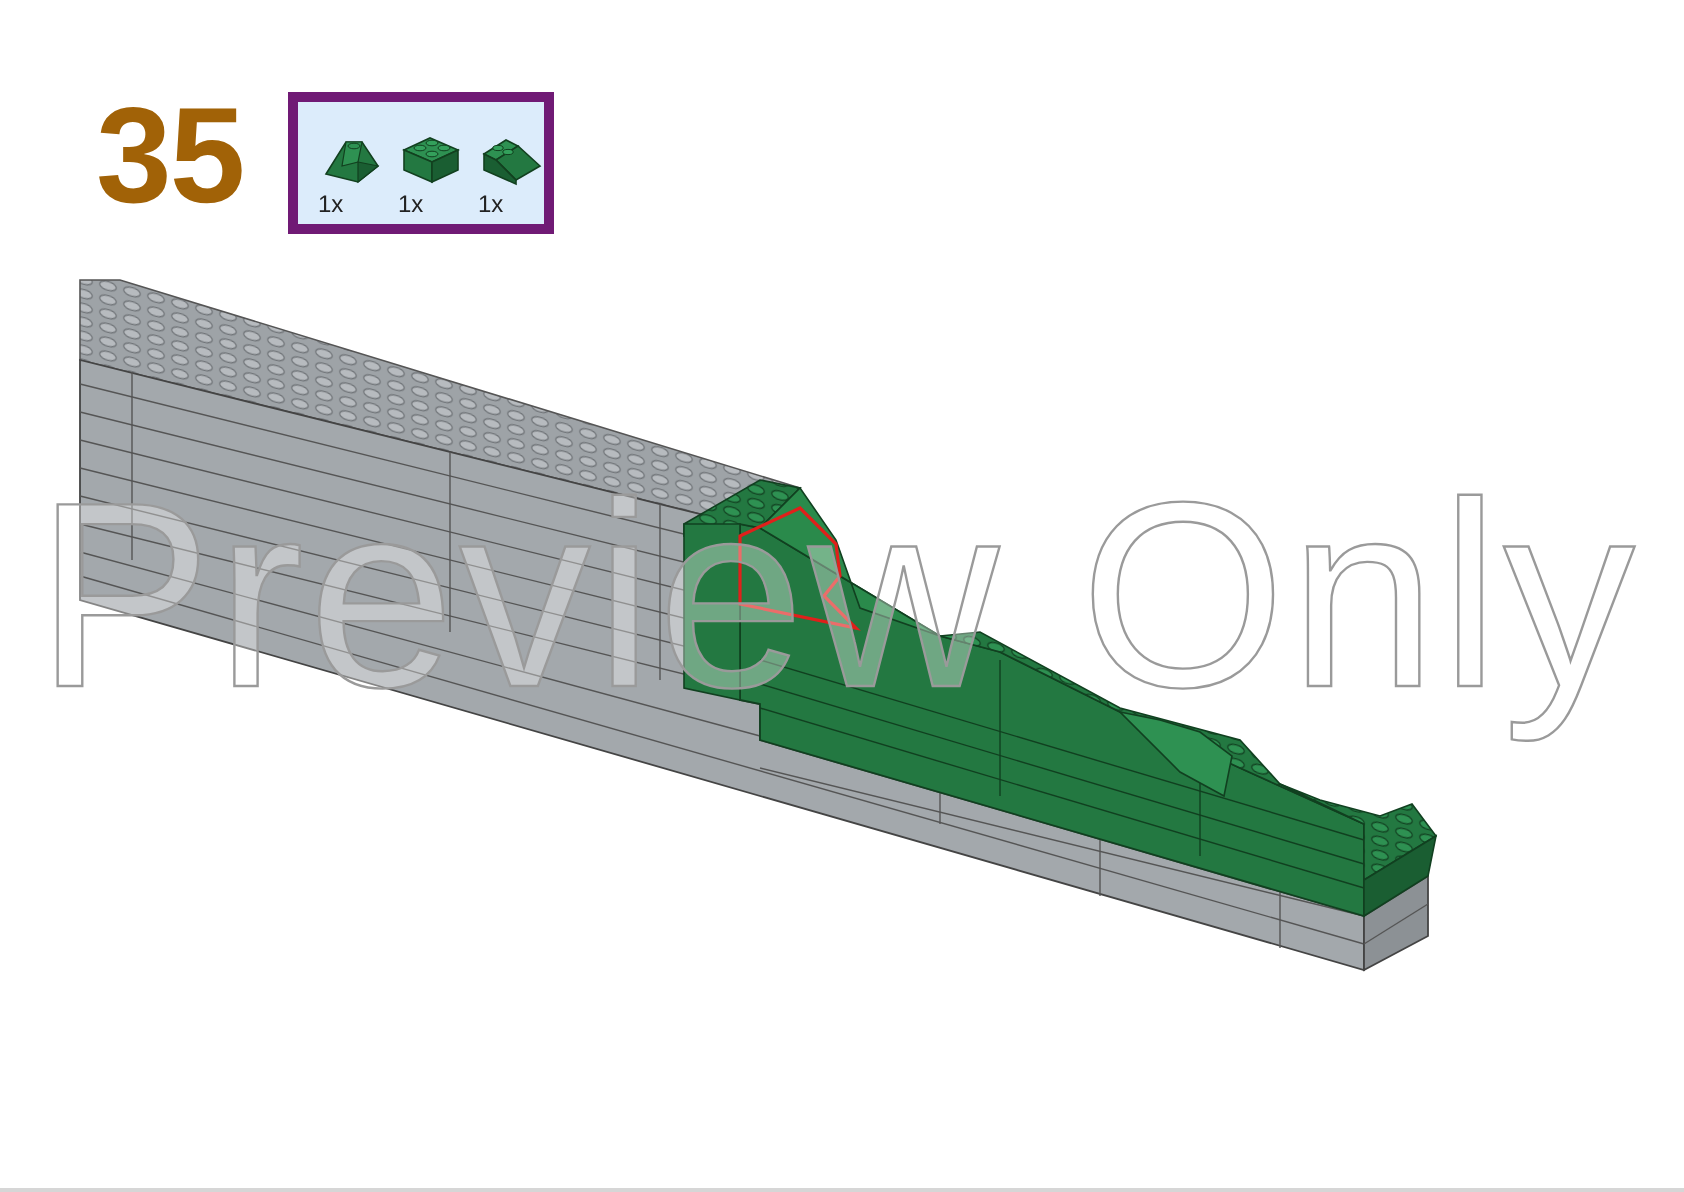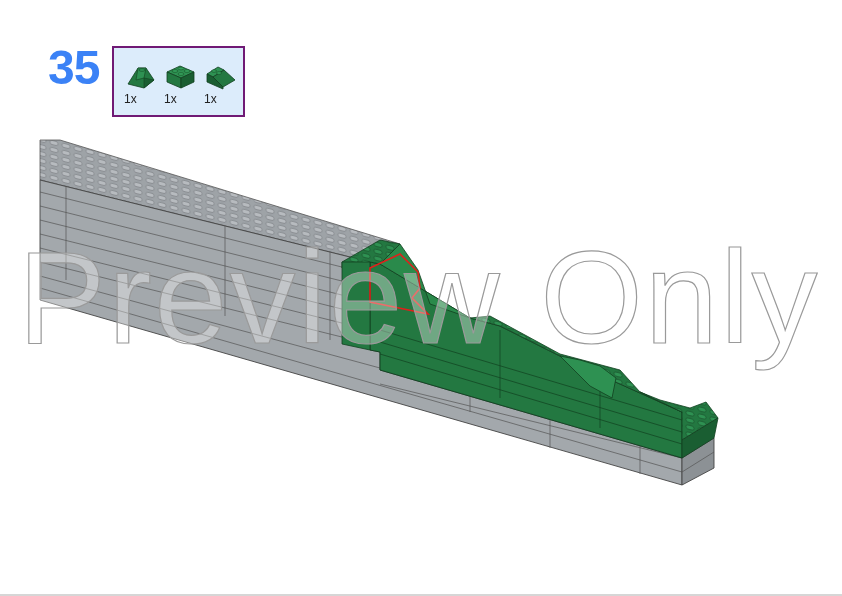--- a/index.html
+++ b/index.html
@@ -1,18 +1,18 @@
 <!DOCTYPE html>
 <html><head>
 <meta charset="utf-8">
 <style>
   html, body { margin:0; padding:0; background:#ffffff; }
   body { width:842px; height:596px; position:relative; overflow:hidden; font-family:"Liberation Sans", sans-serif; }
-  .step-number { position:absolute; left:48px; top:44px; font-size:48px; font-weight:bold; color:#3b82f6; letter-spacing:-1px; line-height:1; }
-  .parts-callout { position:absolute; left:112px; top:46px; width:133px; height:71px; background:#dcecfb; border:2px solid #701a75; box-sizing:border-box; }
+  .step-number { position:absolute; left:48px; top:44px; font-size:68px; font-weight:bold; color:#a16207; letter-spacing:-1px; line-height:1; }
+  .parts-callout { position:absolute; left:144px; top:46px; width:133px; height:71px; background:#dcecfb; border:5px solid #701a75; box-sizing:border-box; }
   .part { position:absolute; top:14px; width:36px; height:50px; }
   .part svg { display:block; }
   .part-qty { position:absolute; top:30px; left:0; font-size:12px; color:#222; }
   .model { position:absolute; left:0; top:0; width:842px; height:596px; }
   .watermark { position:absolute; left:18px; top:232px; font-size:132px; font-family:"Liberation Sans", sans-serif; color:rgba(255,255,255,0.35); -webkit-text-stroke:1.2px #9a9a9a; letter-spacing:2px; white-space:nowrap; line-height:1; pointer-events:none;text-align:right; }
   .footer-line { position:absolute; left:0; top:594px; width:842px; height:2px; background:#d6d6d6; }
 </style>
 </head>
 <body>
 

